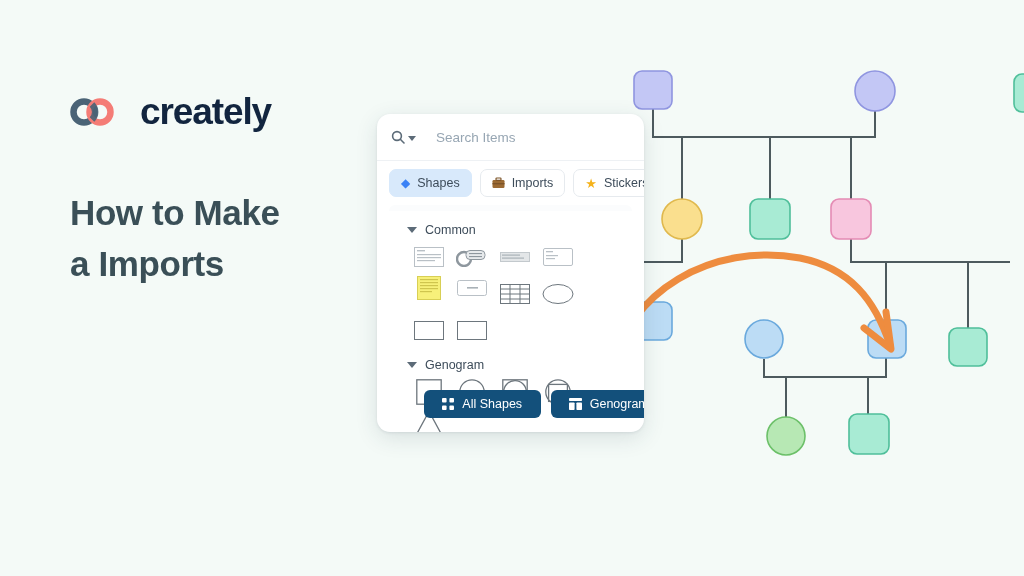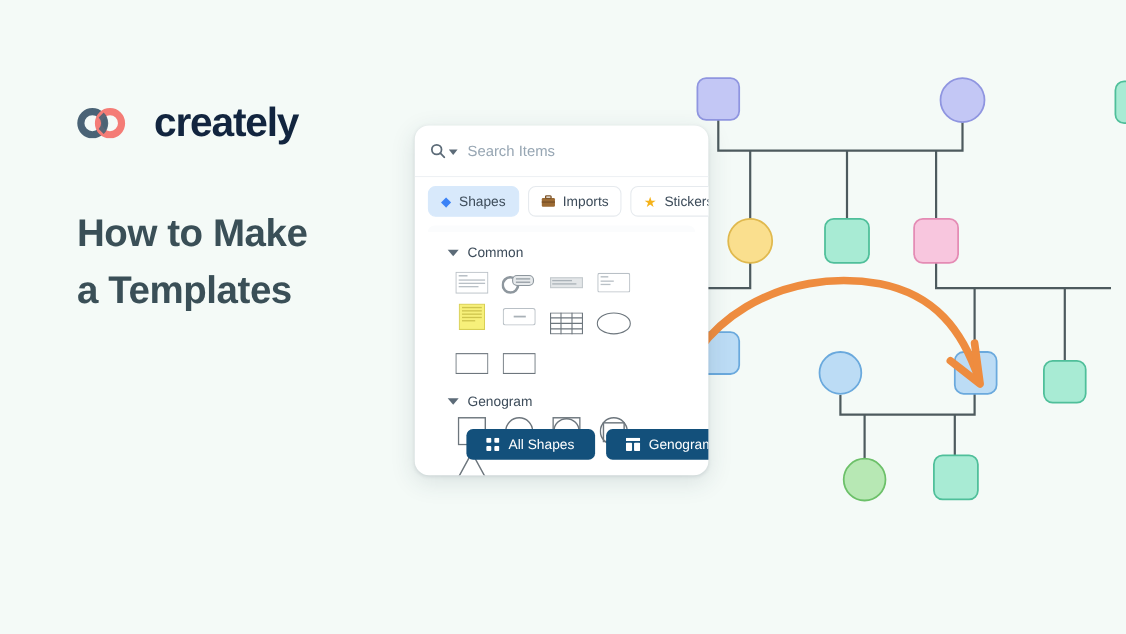--- a/index.html
+++ b/index.html
@@ -30,21 +30,21 @@
   .canvas svg{position:absolute;left:0;top:0;}
 
   
   .panel{
     position:absolute;left:377px;top:114px;width:267px;height:318px;
     background:#ffffff;border-radius:13px;
     box-shadow:0 6px 22px rgba(40,60,80,.13), 0 1px 3px rgba(40,60,80,.10);
     overflow:hidden;
   }
   .search-row{
-    height:46px;display:flex;align-items:center;gap:9px;padding:0 14px;
+    height:46px;display:flex;align-items:center;gap:20px;padding:0 14px;
     border-bottom:1px solid #eef1f4;
   }
   .search-icon{display:flex;align-items:center;gap:3px;color:#5c6b78;}
   .caret-sm{
     width:0;height:0;border-left:4px solid transparent;border-right:4px solid transparent;
     border-top:5px solid #5c6b78;display:inline-block;margin-top:3px;
   }
   .search-input{
     border:0;outline:0;background:transparent;font-size:13.5px;color:#3a4a58;
     font-family:"Liberation Sans", sans-serif;flex:1;padding:0;
@@ -149,21 +149,21 @@
       <circle cx="14" cy="14" r="10.5" fill="none" stroke="#4a6376" stroke-width="6.5"></circle>
       <circle cx="30" cy="14" r="10.5" fill="none" stroke="#f47c76" stroke-width="6.5"></circle>
       <path d="M22,6.5 a10.5,10.5 0 0 1 0,15" fill="none" stroke="#4a6376" stroke-width="6.5" opacity="0.9"></path>
     </svg>
   </span>
   <span class="brand-name">creately</span>
 </div>
 
 <div class="headline">
   <span>How to Make</span>
-  <span class="l2">a Templates</span>
+  <span class="l2">a Imports</span>
 </div>
 
 <div class="panel">
 
   <div class="search-row">
     <span class="search-icon">
       <svg width="14" height="14" viewBox="0 0 14 14" fill="none" stroke="#5c6b78" stroke-width="1.6">
         <circle cx="6" cy="6" r="4.4"></circle>
           <path d="M9.3,9.3 L13,13" stroke-linecap="round"></path>
       </svg>

